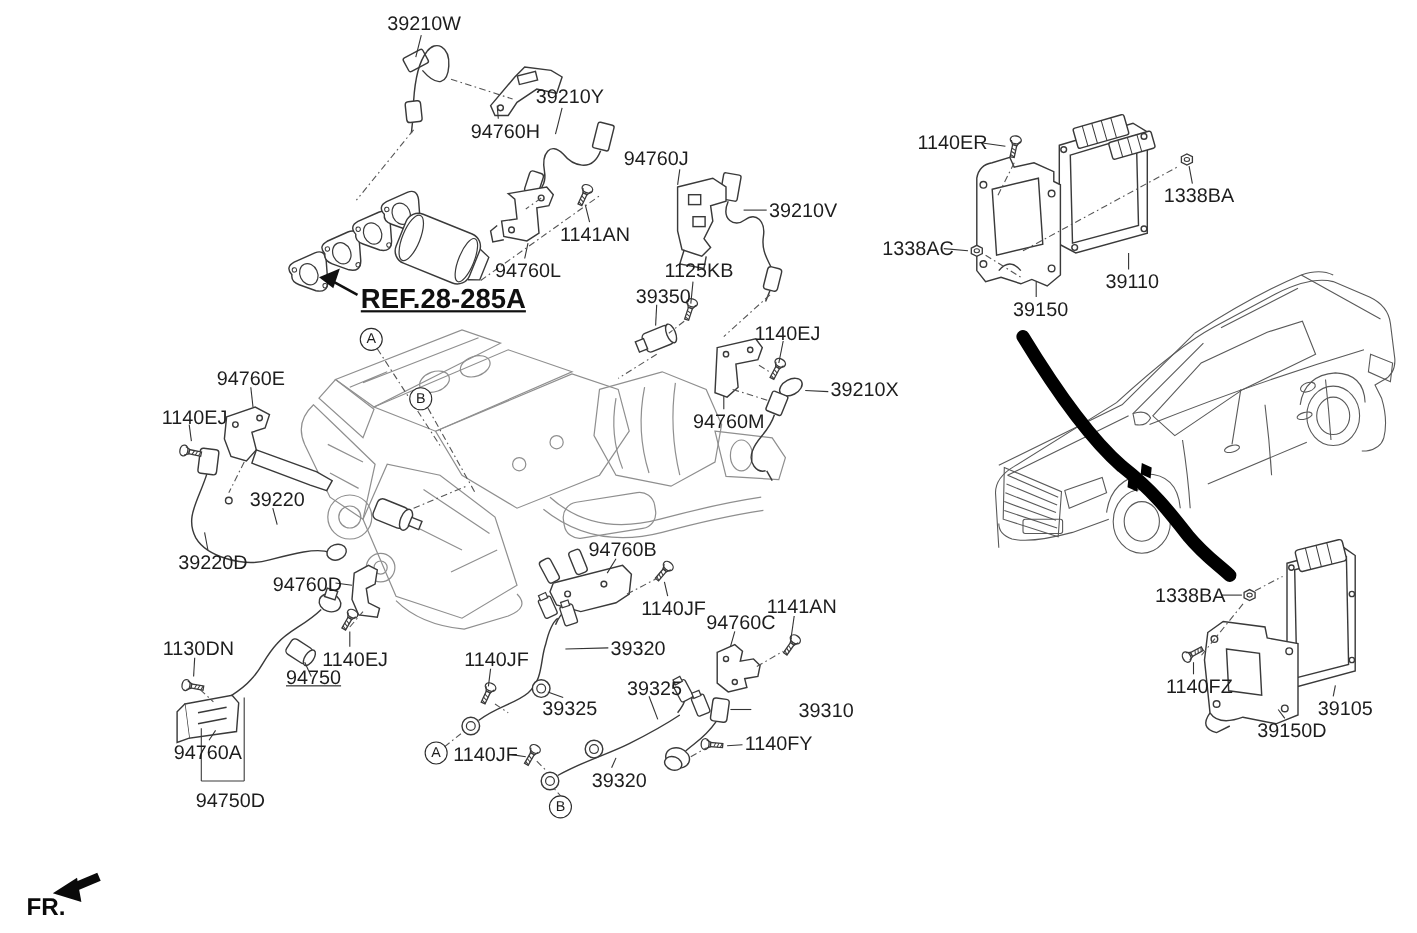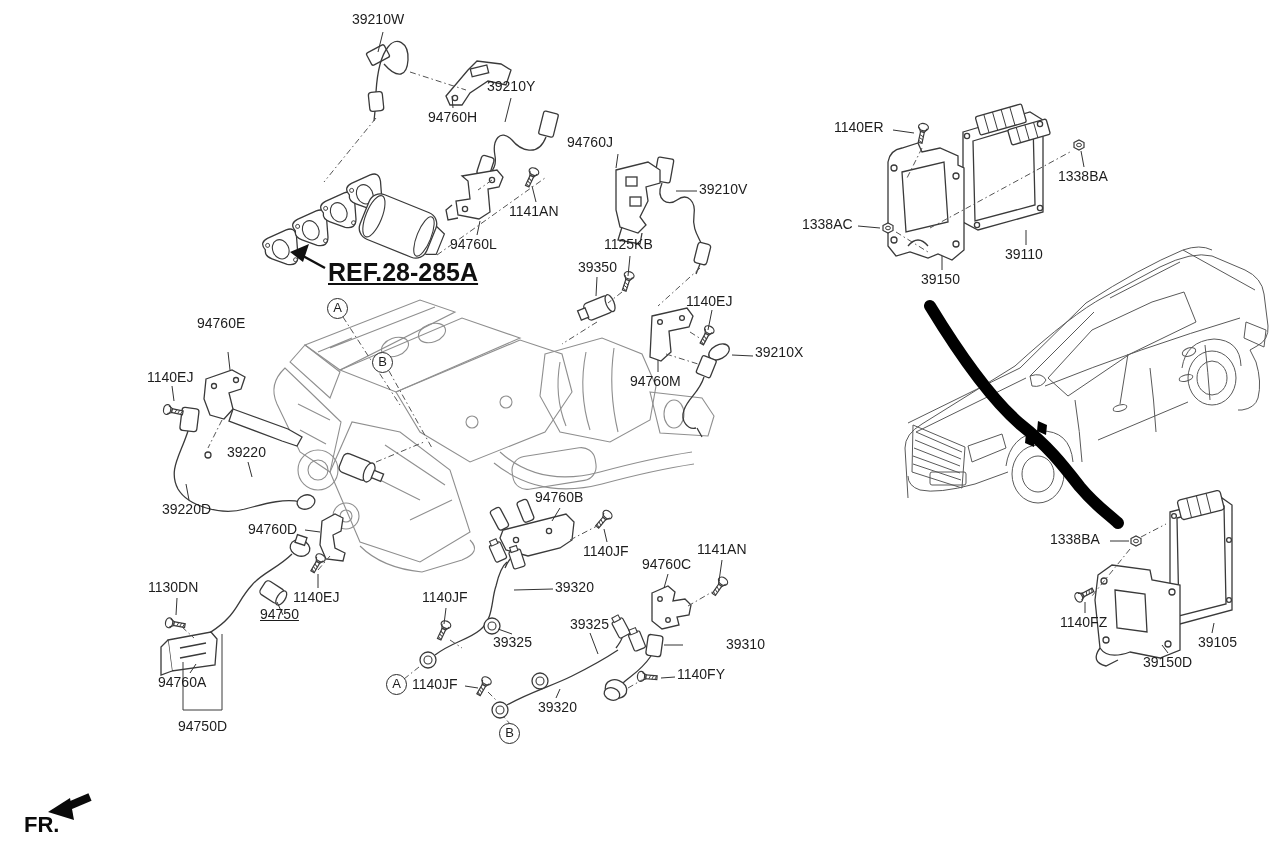--- a/index.html
+++ b/index.html
@@ -1,20 +1,20 @@
 <!DOCTYPE html>
 <html><head>
 <meta charset="utf-8">
 <style>
   html,body{margin:0;padding:0;background:#fff;}
   #diagram{position:relative;width:1288px;height:848px;background:#ffffff;overflow:hidden;
            font-family:"Liberation Sans", sans-serif;}
   #art{position:absolute;left:0;top:0;}
   .layer{position:absolute;left:0;top:0;width:1288px;height:848px;pointer-events:none;}
-  .part-label{position:absolute;font-size:14px;line-height:1.05;color:#1d1d1d;white-space:nowrap;}
+  .part-label{position:absolute;font-size:18px;line-height:1.05;color:#1d1d1d;white-space:nowrap;}
   .marker{position:absolute;width:19px;height:19px;border:1.7px solid #2b2b2b;border-radius:50%;
           background:#fff;font-size:13px;color:#1d1d1d;text-align:center;line-height:18px;}
   .ref-label{position:absolute;font-size:25px;font-weight:bold;color:#101010;
              text-decoration:underline;white-space:nowrap;}
   .fr-label{position:absolute;font-size:22px;font-weight:bold;color:#0a0a0a;}
 </style>
 </head>
 <body>
 
 <div id="diagram">
@@ -441,21 +441,21 @@
       <span class="part-label" style="left: 509px; top: 204px;">1141AN</span>
       <span class="part-label" style="left: 450px; top: 237px;">94760L</span>
       <span class="part-label" style="left: 604px; top: 237px;">1125KB</span>
       <span class="part-label" style="left: 578px; top: 260px;">39350</span>
       <span class="part-label" style="left: 834px; top: 120px;">1140ER</span>
       <span class="part-label" style="left: 1058px; top: 169px;">1338BA</span>
       <span class="part-label" style="left: 802px; top: 217px;">1338AC</span>
       <span class="part-label" style="left: 1005px; top: 247px;">39110</span>
       <span class="part-label" style="left: 921px; top: 272px;">39150</span>
       <span class="part-label" style="left: 686px; top: 294px;">1140EJ</span>
-      <span class="part-label" style="left: 197px; top: 316px;">94760E</span>
+      <span class="part-label" style="left: 197px; top: 335px;">94760E</span>
       <span class="part-label" style="left: 147px; top: 370px;">1140EJ</span>
       <span class="part-label" style="left: 755px; top: 345px;">39210X</span>
       <span class="part-label" style="left: 630px; top: 374px;">94760M</span>
       <span class="part-label" style="left: 227px; top: 445px;">39220</span>
       <span class="part-label" style="left: 162px; top: 502px;">39220D</span>
       <span class="part-label" style="left: 248px; top: 522px;">94760D</span>
       <span class="part-label" style="left: 535px; top: 490px;">94760B</span>
       <span class="part-label" style="left: 583px; top: 544px;">1140JF</span>
       <span class="part-label" style="left: 642px; top: 557px;">94760C</span>
       <span class="part-label" style="left: 697px; top: 542px;">1141AN</span>

